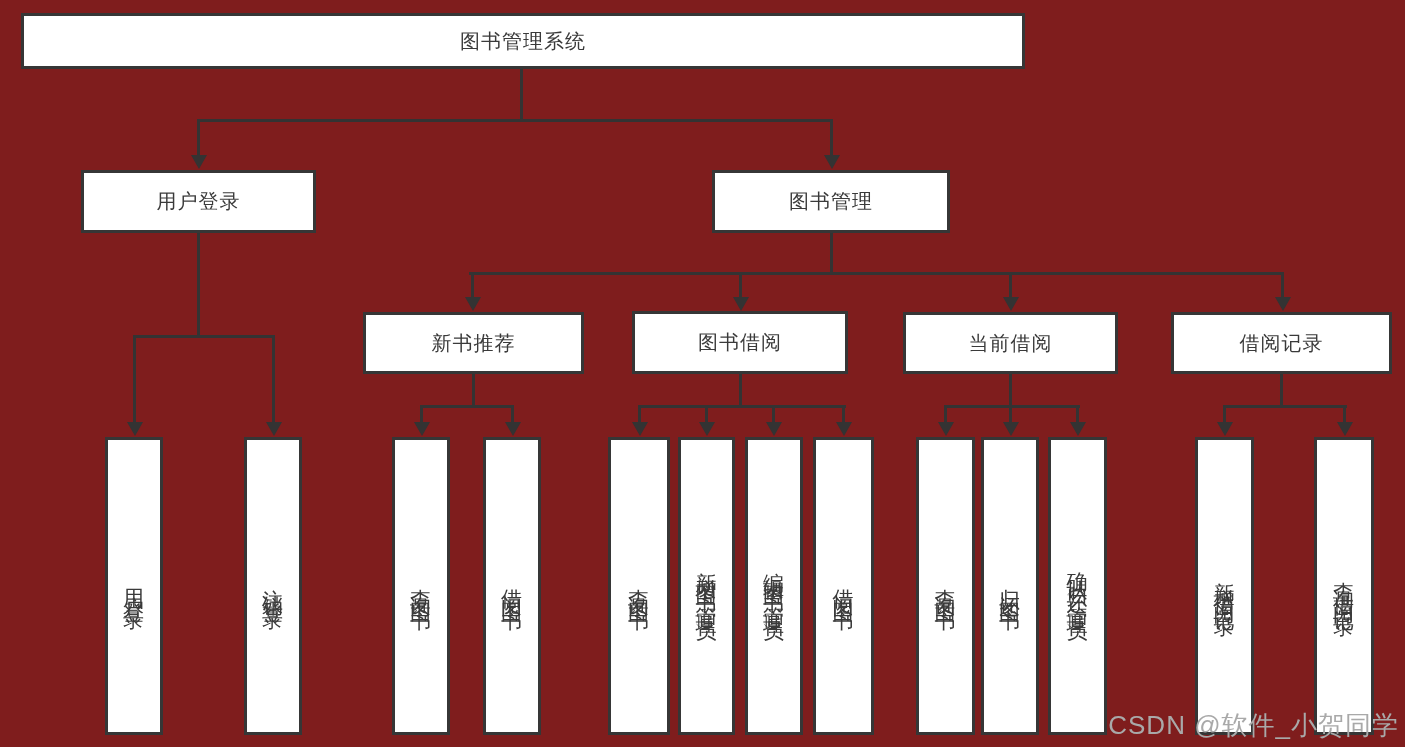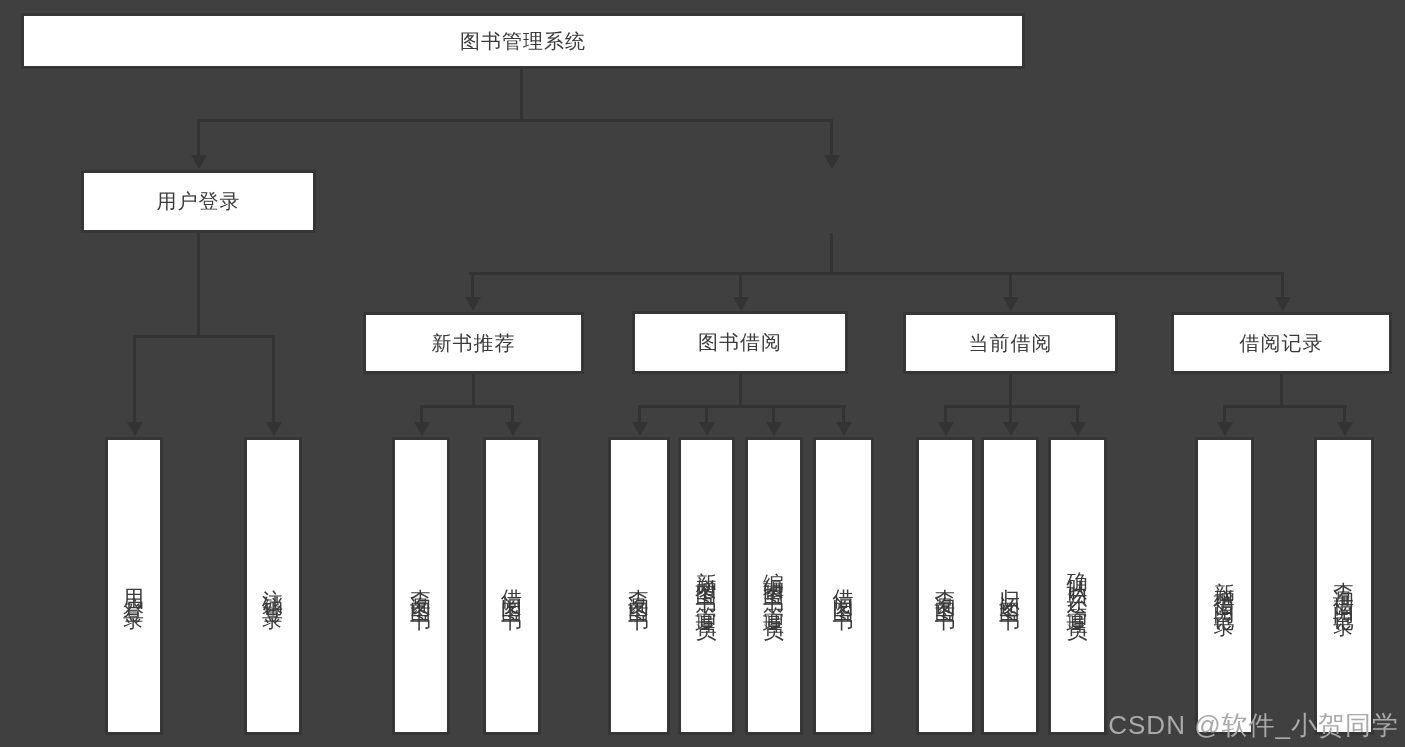--- a/index.html
+++ b/index.html
@@ -1,17 +1,17 @@
 <!DOCTYPE html>
 <html><head>
 <meta charset="utf-8">
 <style>
   html,body{margin:0;padding:0;background:#ffffff;}
   .stage{
-    position:relative;width:1405px;height:747px;background:#404040;overflow:hidden;
+    position:relative;width:1405px;height:747px;background:#7f1d1d;overflow:hidden;
     font-family:"Liberation Sans",sans-serif;color:#3a3a3a;
   }
   
   .node{
     position:absolute;box-sizing:border-box;border:3px solid #363636;background:#ffffff;
     display:flex;align-items:center;justify-content:center;
     font-size:20px;letter-spacing:1px;color:#3a3a3a;
   }
   .node.v{
     writing-mode:vertical-rl;text-orientation:mixed;
@@ -77,20 +77,23 @@
   <i class="arrow" style="left:1223px;top:405px;height:17px"></i>
   <i class="arrow" style="left:1343px;top:405px;height:17px"></i>
 
   <div class="node" style="left:21px;top:13px;width:1004px;height:56px">
     <span>图书管理系统</span>
   </div>
 
   <div class="node" style="left:81px;top:170px;width:235px;height:63px">
     <span>用户登录</span>
   </div>
+  <div class="node" style="left:712px;top:170px;width:238px;height:63px">
+    <span>图书管理</span>
+  </div>
 
   <div class="node" style="left:632px;top:311px;width:216px;height:63px">
     <span>图书借阅</span>
   </div>
   <div class="node" style="left:363px;top:312px;width:221px;height:62px">
     <span>新书推荐</span>
   </div>
   <div class="node" style="left:1171px;top:312px;width:221px;height:62px">
     <span>借阅记录</span>
   </div>

